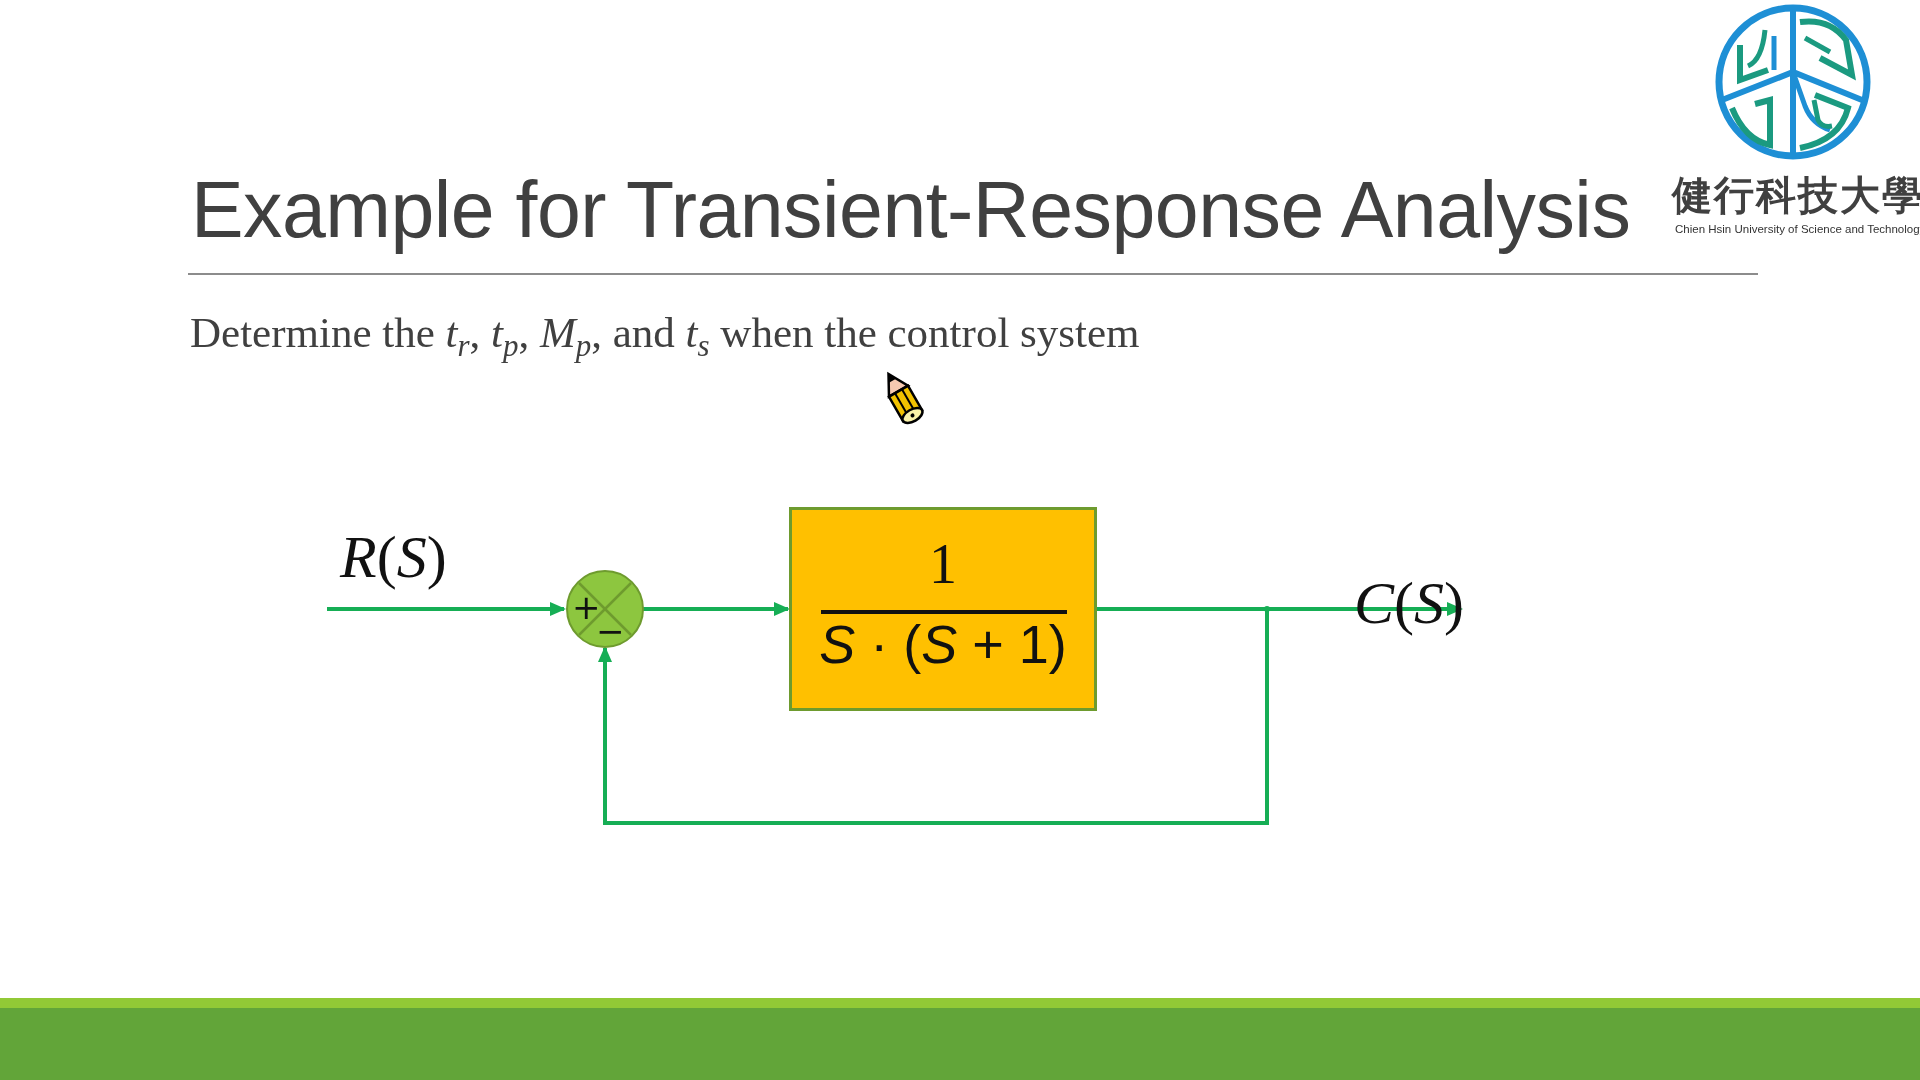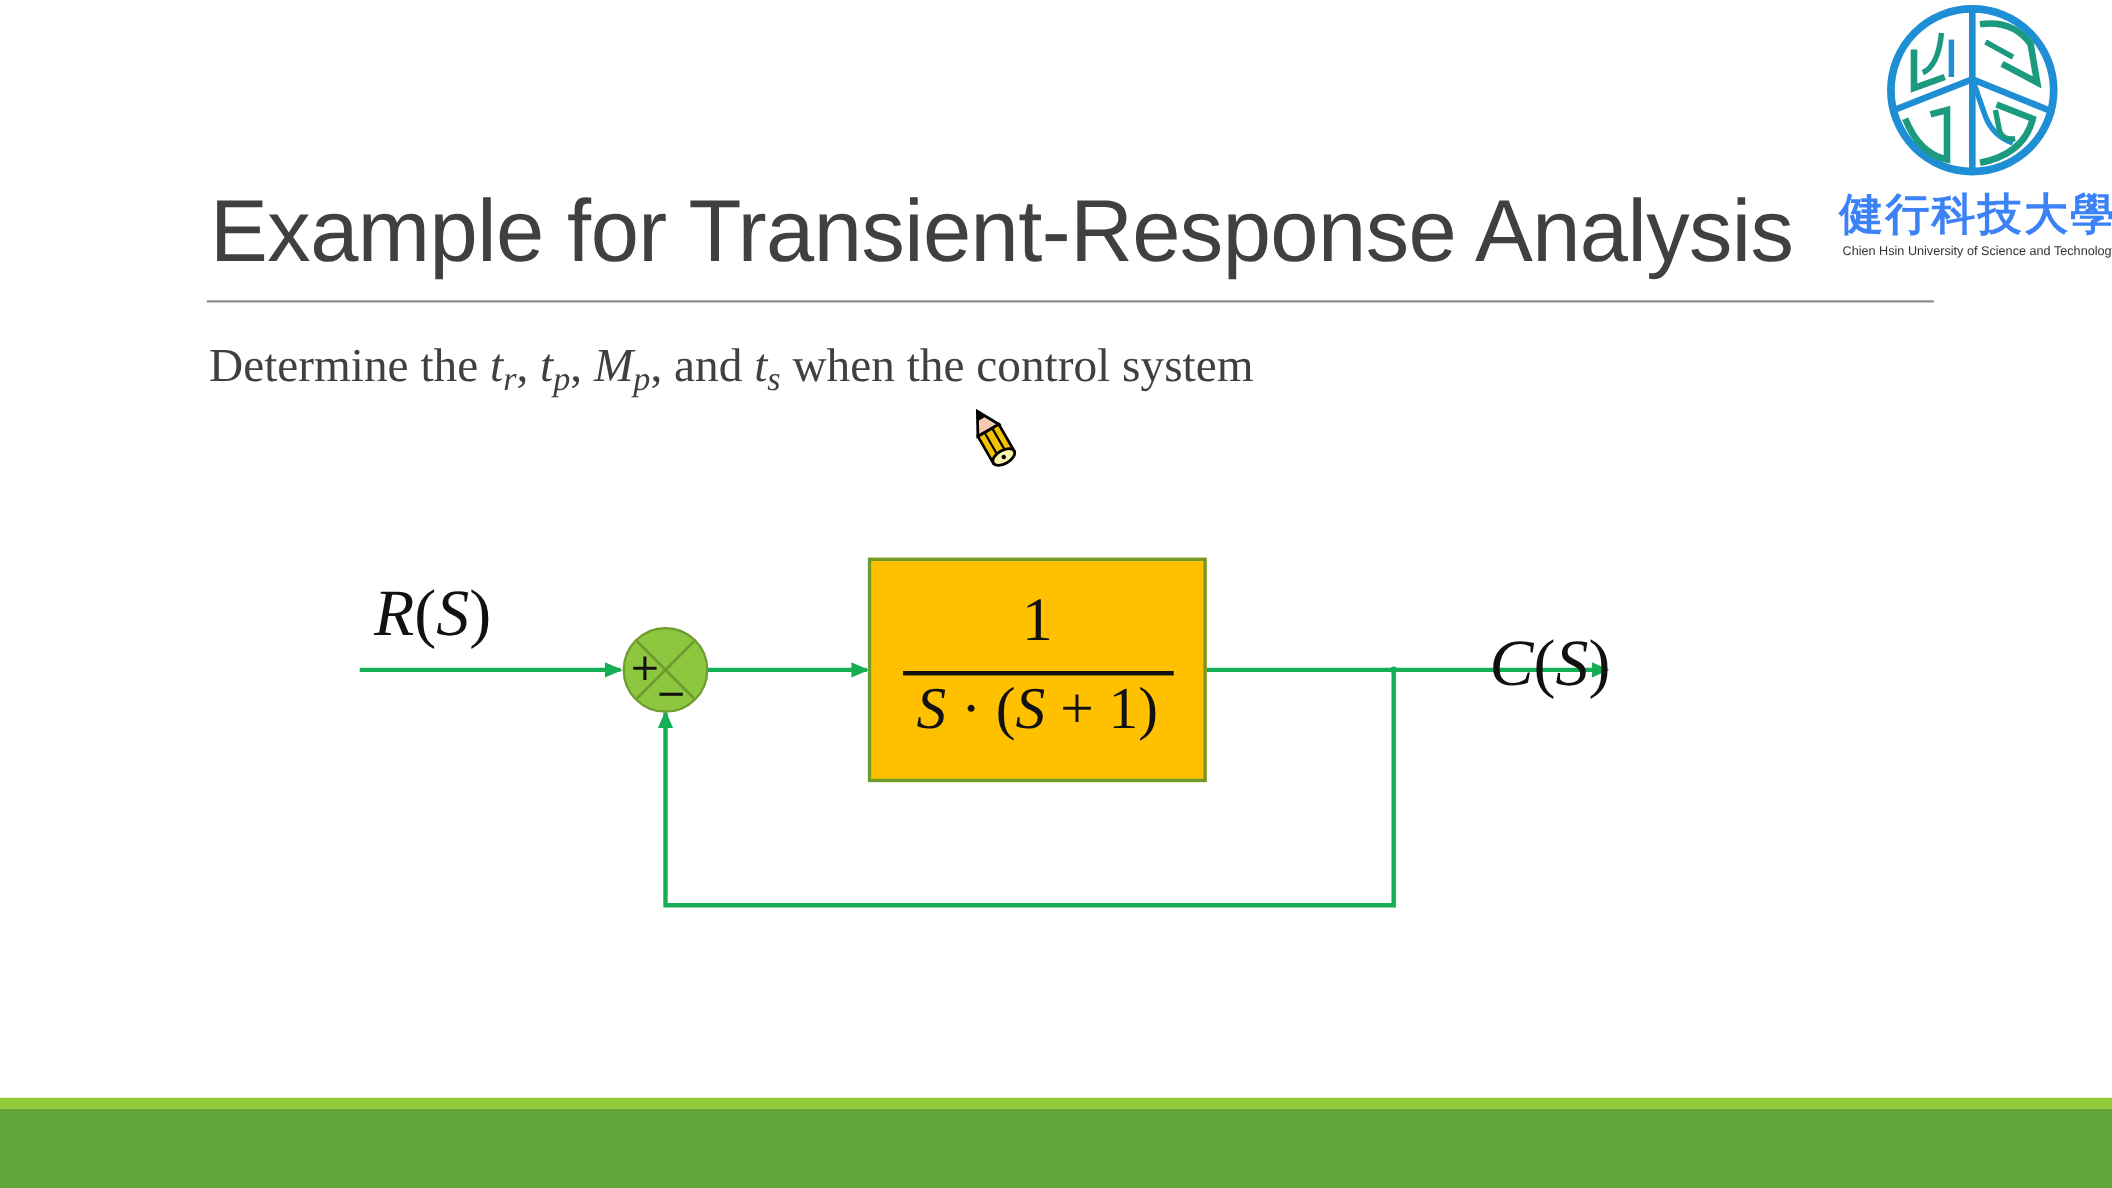--- a/index.html
+++ b/index.html
@@ -32,21 +32,21 @@
   .body-text .line { display: block; white-space: nowrap; }
   .math { font-style: italic; font-family: "Liberation Serif", serif; }
   .math sub { font-size: 0.72em; vertical-align: -0.28em; line-height: 0; }
 
   .cursor { position: absolute; left: 878px; top: 368px; width: 50px; height: 62px; }
 
   .logo { position: absolute; left: 1660px; top: 0px; width: 260px; height: 245px; }
   .logo-cn {
     position: absolute; left: 1672px; top: 172px; width: 248px;
     font-family: "DejaVu Serif", serif; font-size: 40px; line-height: 46px;
-    font-weight: bold; color: #3b82f6; white-space: nowrap; letter-spacing: 2px;
+    font-weight: bold; color: #404040; white-space: nowrap; letter-spacing: 2px;
   }
   .logo-en {
     position: absolute; left: 1675px; top: 222px; width: 240px;
     font-family: "Liberation Sans", sans-serif; font-size: 11.5px; line-height: 14px;
     color: #333; white-space: nowrap;
   }
 
   .diagram { position: absolute; left: 0; top: 16px; width: 1576px; height: 1080px; }
 
   .label-math {
@@ -61,21 +61,21 @@
   }
   .frac-num {
     position: absolute; left: 0; right: 0; top: 22px; text-align: center;
     font-family: "Liberation Serif", serif; font-size: 56px; line-height: 64px; color: #111;
   }
   .frac-bar {
     position: absolute; left: 29px; width: 246px; top: 100px; height: 4px; background: #111;
   }
   .frac-den {
     position: absolute; left: 0; right: 0; top: 102px; text-align: center;
-    font-family: Liberation Serif, serif; font-size: 54px; line-height: 64px; color: #111;
+    font-family: Liberation Sans, sans-serif; font-size: 54px; line-height: 64px; color: #111;
     white-space: nowrap;
   }
   .frac-den .it { font-style: italic; }
 
   .sum-junction {
     position: absolute; left: 566px; top: 554px; width: 74px; height: 74px;
     border-radius: 50%; background: #8DC63F; border: 2px solid #6E9B2E;
   }
   .sign {
     position: absolute; font-family: "DejaVu Sans", sans-serif; color: #111;

